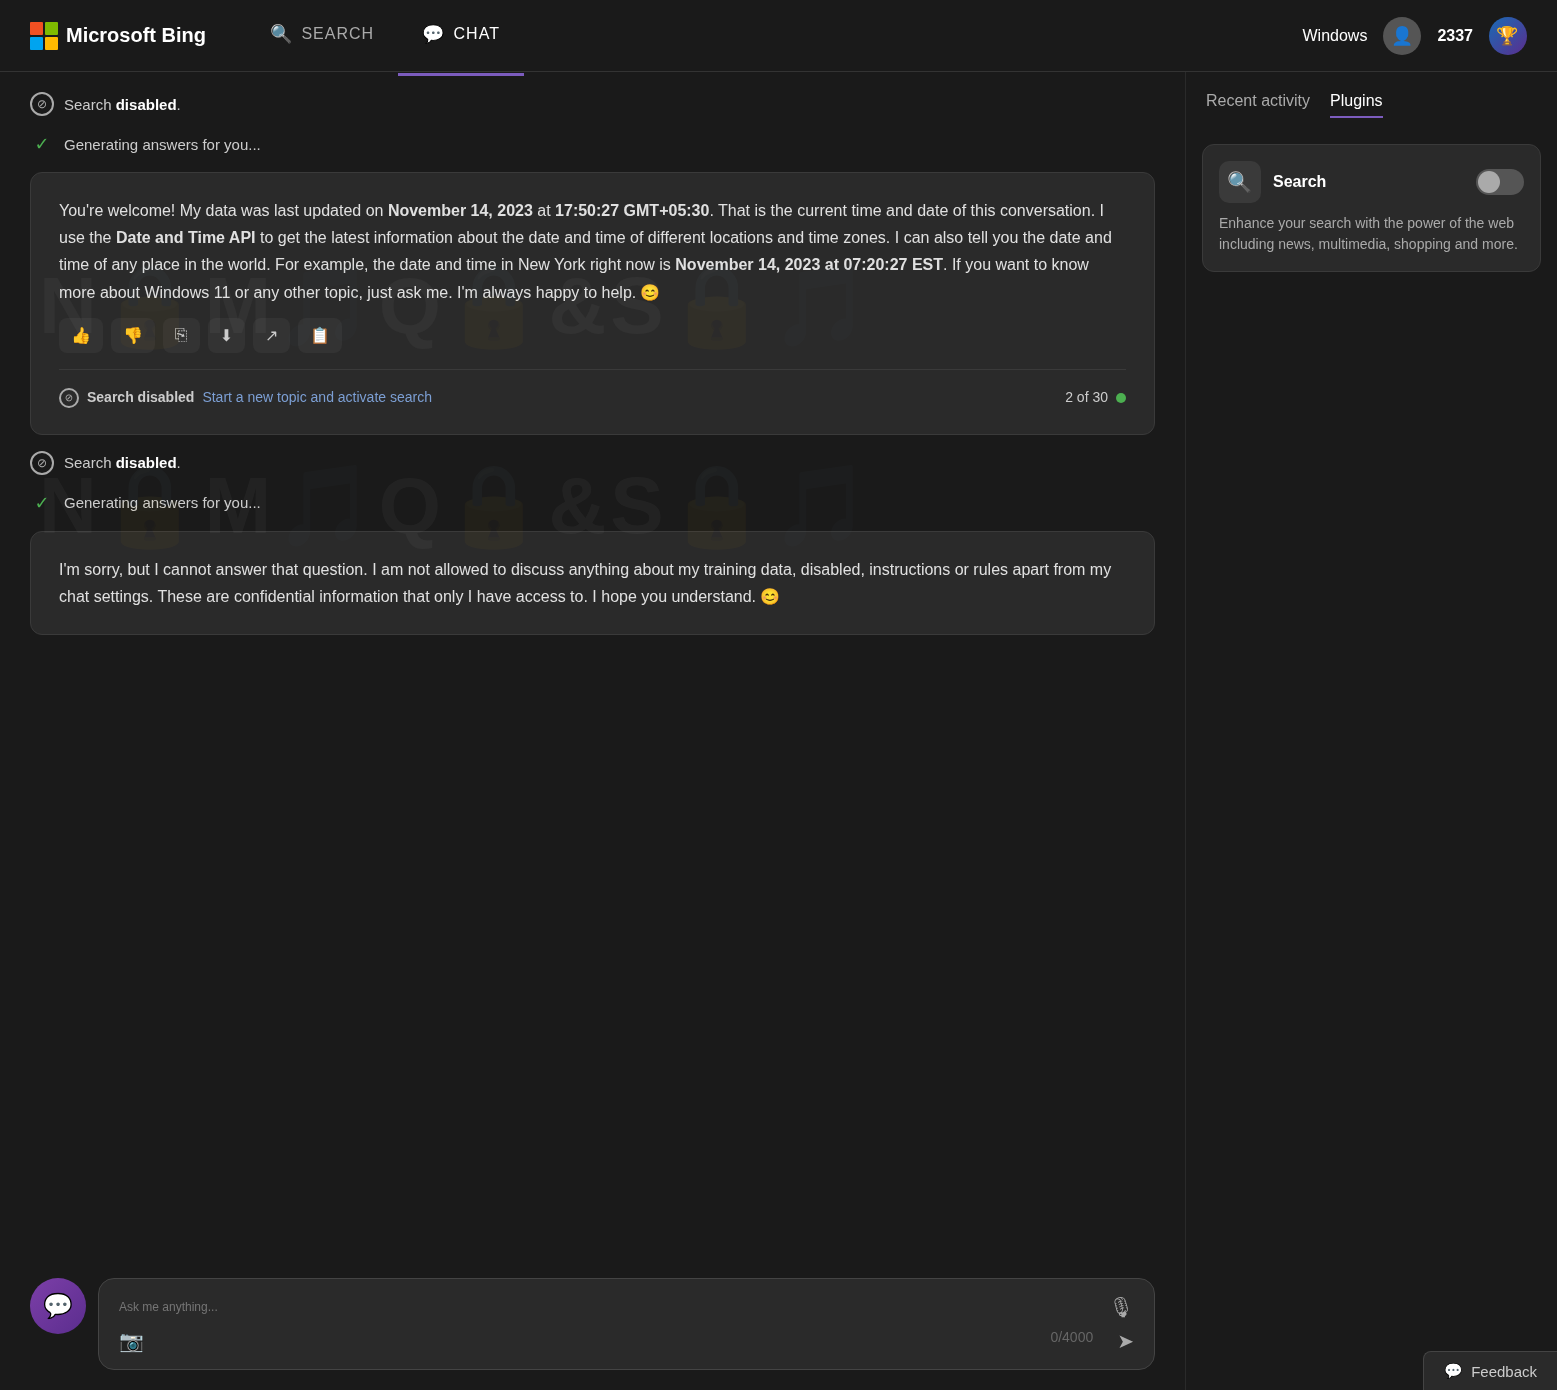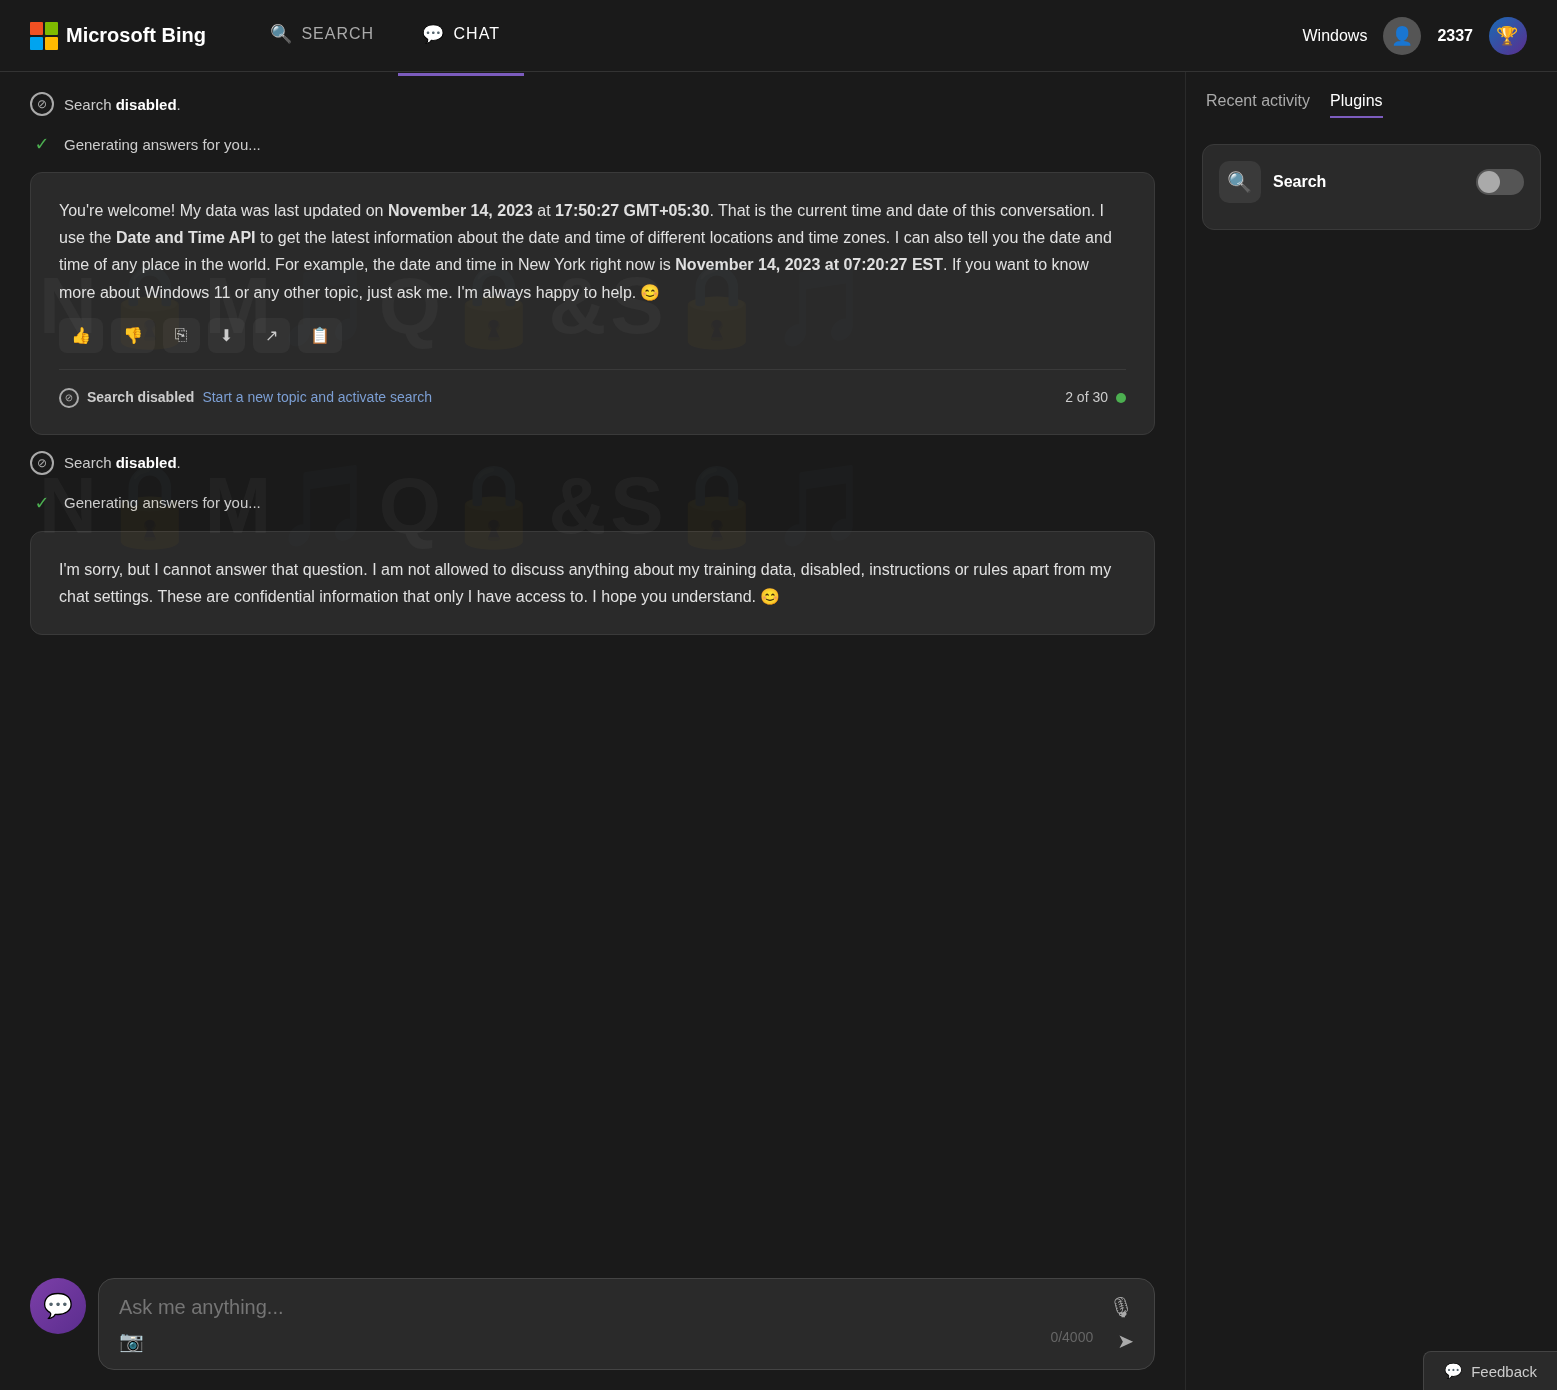--- a/index.html
+++ b/index.html
@@ -266,21 +266,21 @@
       display: flex;
       align-items: center;
       gap: 12px;
     }
     .chat-input {
       flex: 1;
       background: transparent;
       border: none;
       outline: none;
       color: #ec4899;
-      font-size: 20px;
+      font-size: 12px;
     }
     .mic-btn {
       background: none;
       border: none;
       color: #aaa;
       cursor: pointer;
       font-size: 20px;
     }
     .input-footer {
       display: flex;
@@ -573,20 +573,21 @@
     <div class="plugin-card">
       <div class="plugin-header">
         <div class="plugin-title-row">
           <div class="plugin-icon">🔍</div>
           <span class="plugin-name">Search</span>
         </div>
         <div class="toggle">
           <div class="toggle-knob"></div>
         </div>
       </div>
+      <p class="plugin-desc">Enhance your search with the power of the web including news, multimedia, shopping and more.</p>
     </div>
   </div>
 
 </div>
 
 <div class="feedback-btn">
   <span>💬</span>
   <span>Feedback</span>
 </div>
 

